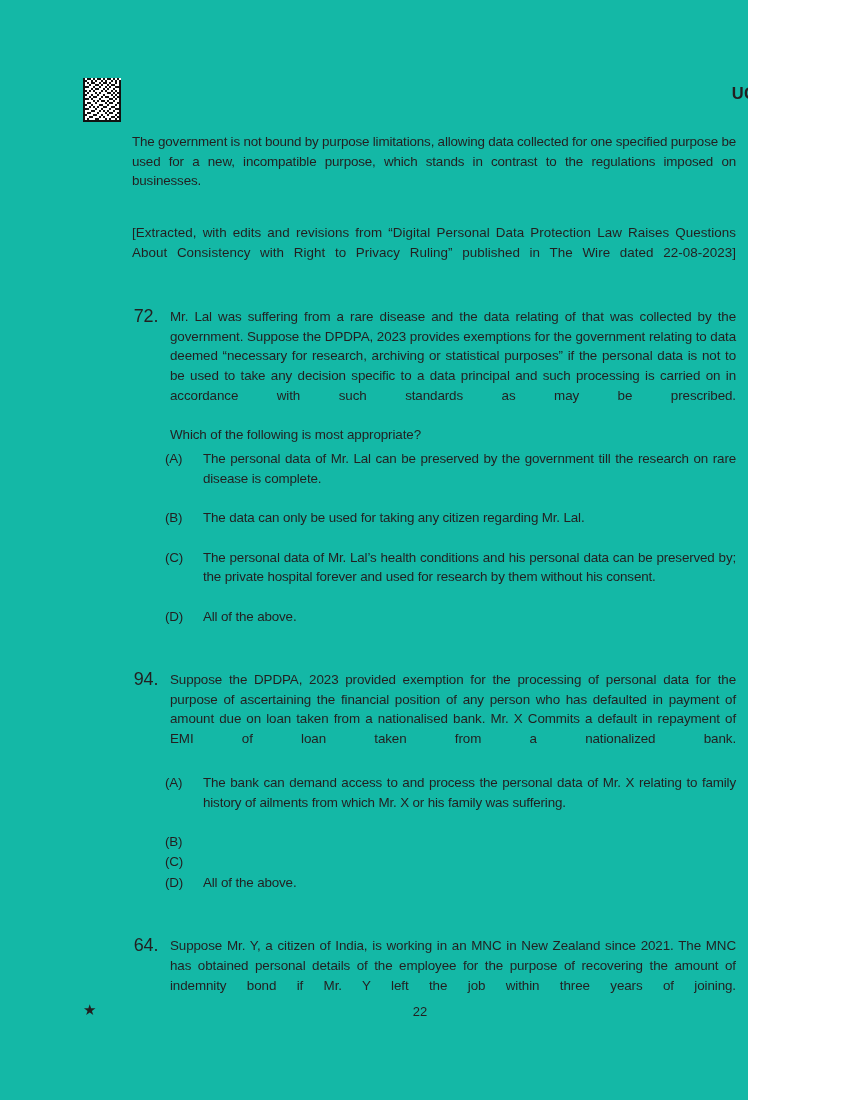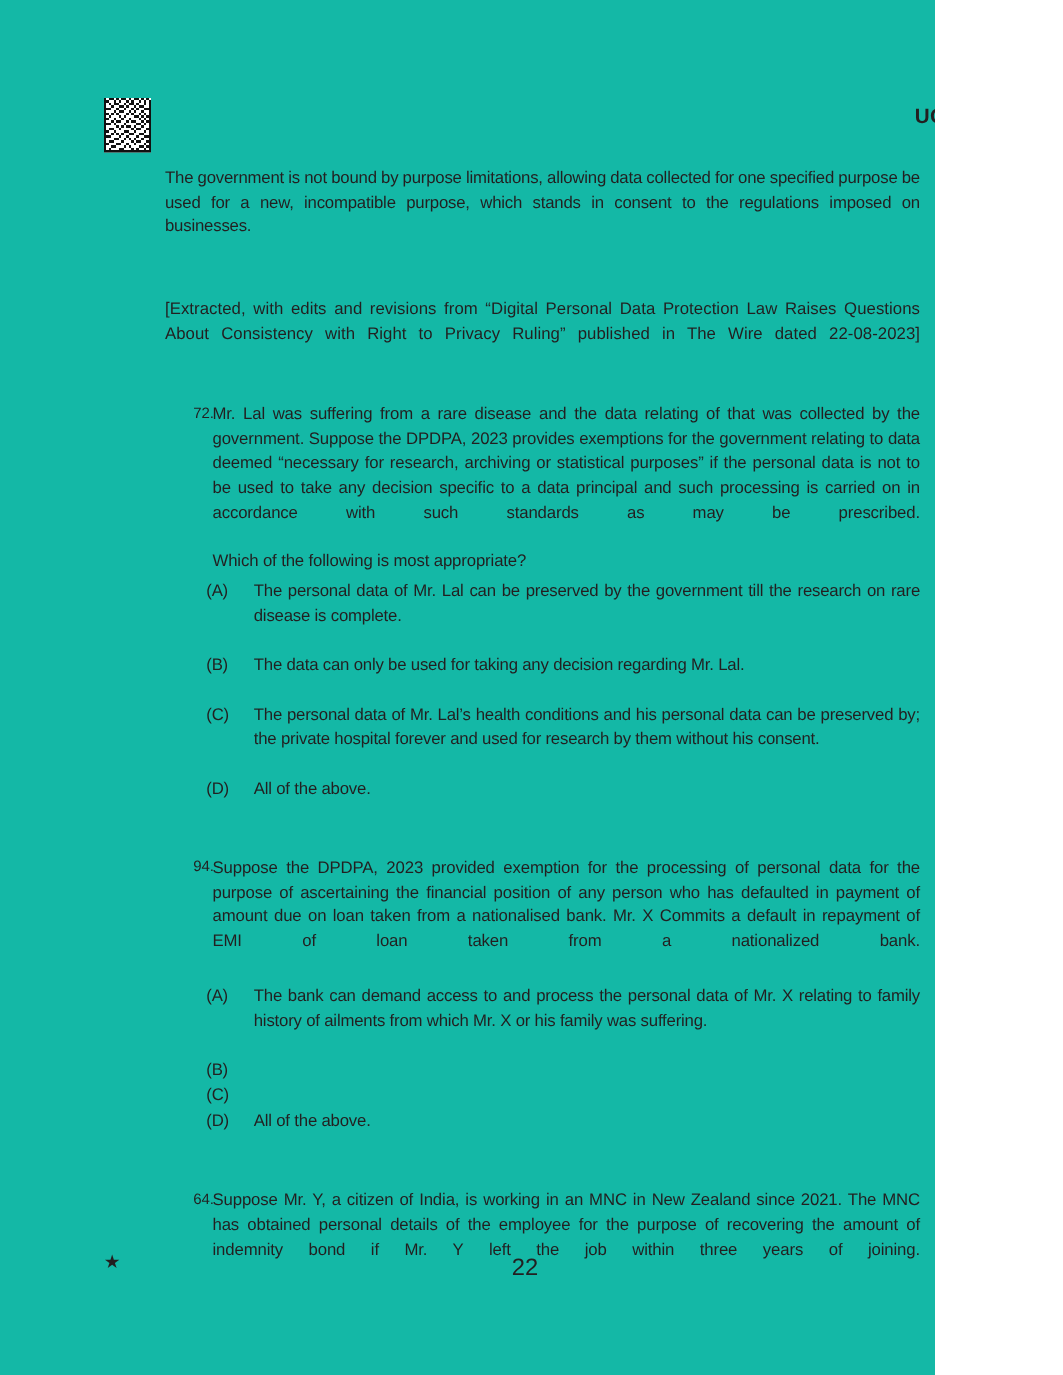--- a/index.html
+++ b/index.html
@@ -57,46 +57,46 @@
 
   .para {
     font-size: 13.4px;
     line-height: 19.6px;
     text-align: justify;
     margin: 0 0 11px 0;
     letter-spacing: -0.15px;
     word-spacing: -0.3px;
   }
   .para.source {
-    margin-top: 27px;
+    margin-top: 13px;
     margin-bottom: 0;
     word-spacing: 0.9px;
     letter-spacing: 0.05px;
   }
 
   
   .question {
     margin-top: 25px;
     position: relative;
   }
   .q-stem {
     position: relative;
     padding-left: 38px;
     font-size: 13.4px;
     line-height: 19.6px;
     text-align: justify;
     letter-spacing: -0.1px;
   }
   .q-num {
     position: absolute;
-    left: 11px;
+    left: 0;
     top: 0;
     width: 28px;
-    text-align: right;
-    font-size: 12px;
+    text-align: center;
+    font-size: 18px;
     line-height: 19.6px;
   }
   .q-prompt {
     padding-left: 38px;
     font-size: 13.4px;
     line-height: 19.6px;
     letter-spacing: -0.1px;
   }
 
   .options {
@@ -148,21 +148,21 @@
     font-size: 15px;
     line-height: 16px;
     color: #231f20;
   }
   .footer-page {
     position: absolute;
     left: 0;
     top: 2px;
     width: 850px;
     text-align: center;
-    font-size: 19px;
+    font-size: 13px;
     color: #231f20;
     padding-right: 10px;
     box-sizing: border-box;
   }
 </style>
 </head>
 <body>
 
 <div class="page">
 
@@ -376,38 +376,38 @@
           <rect x="16" y="21" width="1" height="1"></rect>
           <rect x="17" y="21" width="1" height="1"></rect>
           <rect x="18" y="21" width="1" height="1"></rect>
       </g>
     </svg>
     <div class="ug-mark">UG</div>
   </div>
 
   <div class="content">
 
-    <p class="para">The government is not bound by purpose limitations, allowing data collected for one specified purpose be used for a new, incompatible purpose, which stands in consent to the regulations imposed on businesses.</p>
+    <p class="para">The government is not bound by purpose limitations, allowing data collected for one specified purpose be used for a new, incompatible purpose, which stands in contrast to the regulations imposed on businesses.</p>
 
     <p class="para source">[Extracted, with edits and revisions from “Digital Personal Data Protection Law Raises Questions About Consistency with Right to Privacy Ruling” published in The Wire dated 22-08-2023]</p>
 
     <div class="question">
       <div class="q-stem">
         <span class="q-num">72.</span>
         <span>Mr. Lal was suffering from a rare disease and the data relating of that was collected by the government. Suppose the DPDPA, 2023 provides exemptions for the government relating to data deemed “necessary for research, archiving or statistical purposes” if the personal data is not to be used to take any decision specific to a data principal and such processing is carried on in accordance with such standards as may be prescribed.</span>
       </div>
       <div class="q-prompt">Which of the following is most appropriate?</div>
       <div class="options">
         <div class="option">
           <span class="opt-label">(A)</span>
           <span class="opt-text">The personal data of Mr. Lal can be preserved by the government till the research on rare disease is complete.</span>
         </div>
         <div class="option">
           <span class="opt-label">(B)</span>
-          <span class="opt-text">The data can only be used for taking any decision regarding Mr. Lal.</span>
+          <span class="opt-text">The data can only be used for taking any citizen regarding Mr. Lal.</span>
         </div>
         <div class="option">
           <span class="opt-label">(C)</span>
           <span class="opt-text">The personal data of Mr. Lal’s health conditions and his personal data can be preserved by; the private hospital forever and used for research by them without his consent.</span>
         </div>
         <div class="option">
           <span class="opt-label">(D)</span>
           <span class="opt-text">All of the above.</span>
         </div>
       </div>

